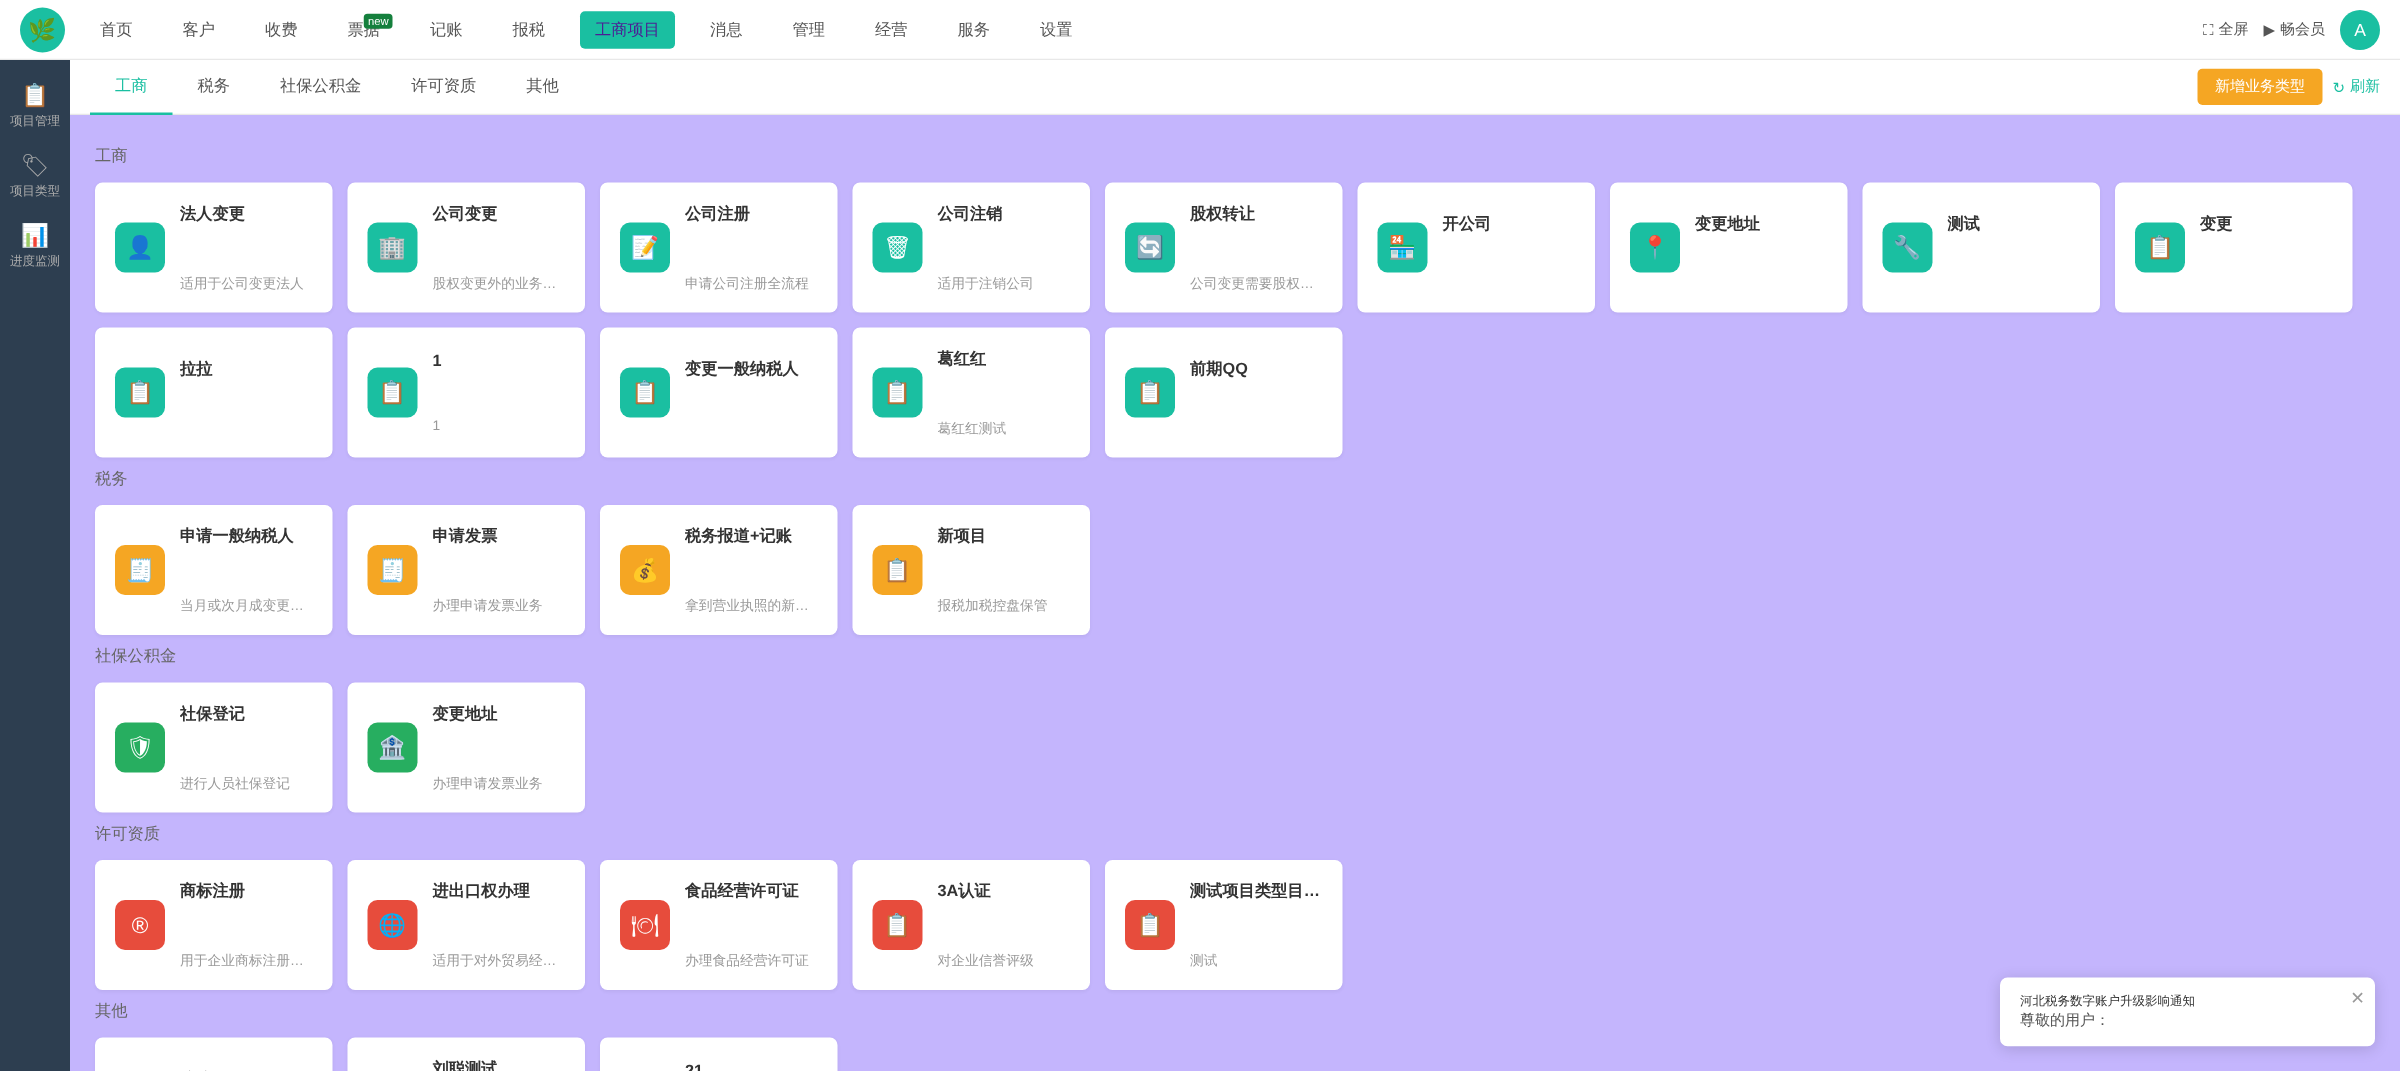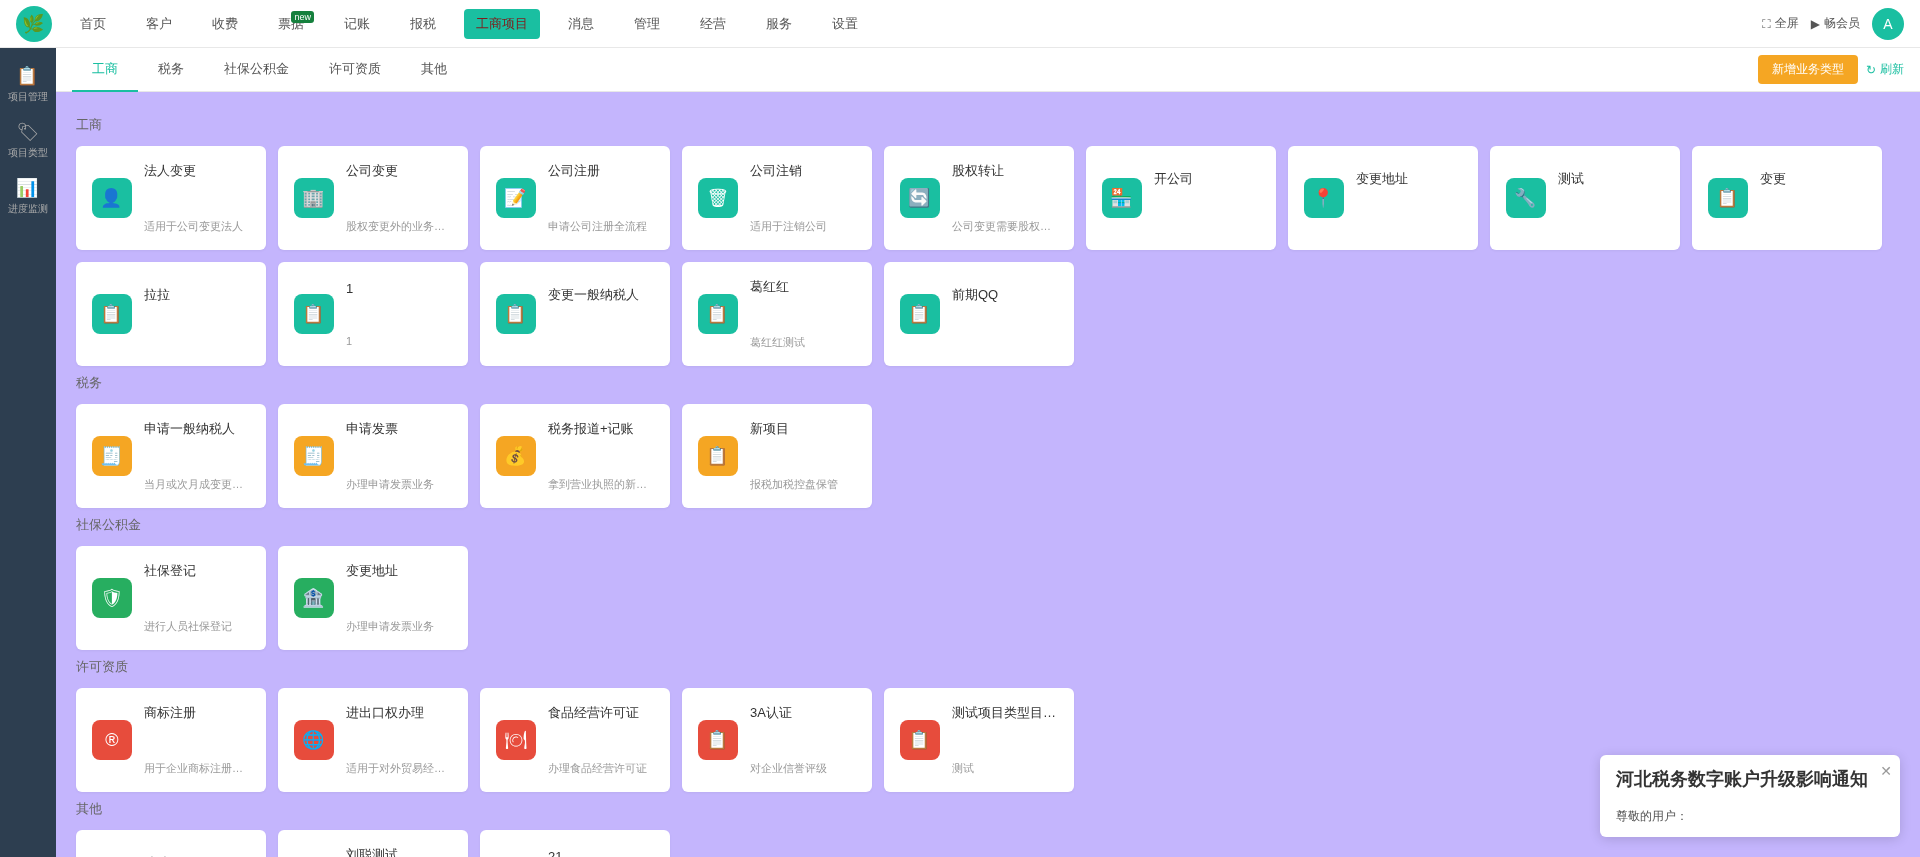--- a/index.html
+++ b/index.html
@@ -32,21 +32,21 @@
     .nav-item {
       padding: 6px 12px;
       cursor: pointer;
       border-radius: 4px;
       font-size: 13px;
       color: #555;
       position: relative;
     }
     .nav-item.active {
       background: #1abfa1;
-      color: #7f1d1d;
+      color: #4c1d95;
       border-radius: 4px;
     }
     .nav-badge {
       position: absolute;
       top: 2px; right: 2px;
       background: #15803d;
       color: #fff;
       font-size: 9px;
       padding: 1px 3px;
       border-radius: 3px;
@@ -185,21 +185,21 @@
       width: 40px; height: 40px;
       border-radius: 8px;
       display: flex; align-items: center; justify-content: center;
       color: #fff;
       font-size: 18px;
       flex-shrink: 0;
     }
     .card-text { flex: 1; min-width: 0; }
     .card-title {
       font-size: 13px;
-      font-weight: 400;
+      font-weight: 700;
       color: #333;
       margin-bottom: 2px;
       white-space: nowrap;
       overflow: hidden;
       text-overflow: ellipsis;
     }
     .card-desc {
       font-size: 11px;
       color: #999;
       white-space: nowrap;
@@ -229,24 +229,24 @@
       color: #555;
     }
     .notif-close {
       position: absolute;
       top: 8px; right: 8px;
       cursor: pointer;
       color: #999;
       font-size: 14px;
     }
     .notif-title {
-      font-weight: bold;
+      font-weight: normal;
       color: #333;
-      margin-bottom: 17px;
-      font-size: 18px;
+      margin-bottom: 0;
+      font-size: 10px;
     }
   </style>
 </head>
 <body>
 
 <div class="top-nav">
   <div class="nav-logo">
     <span>🌿</span>
   </div>
   <div class="nav-items" id="nav-items">

